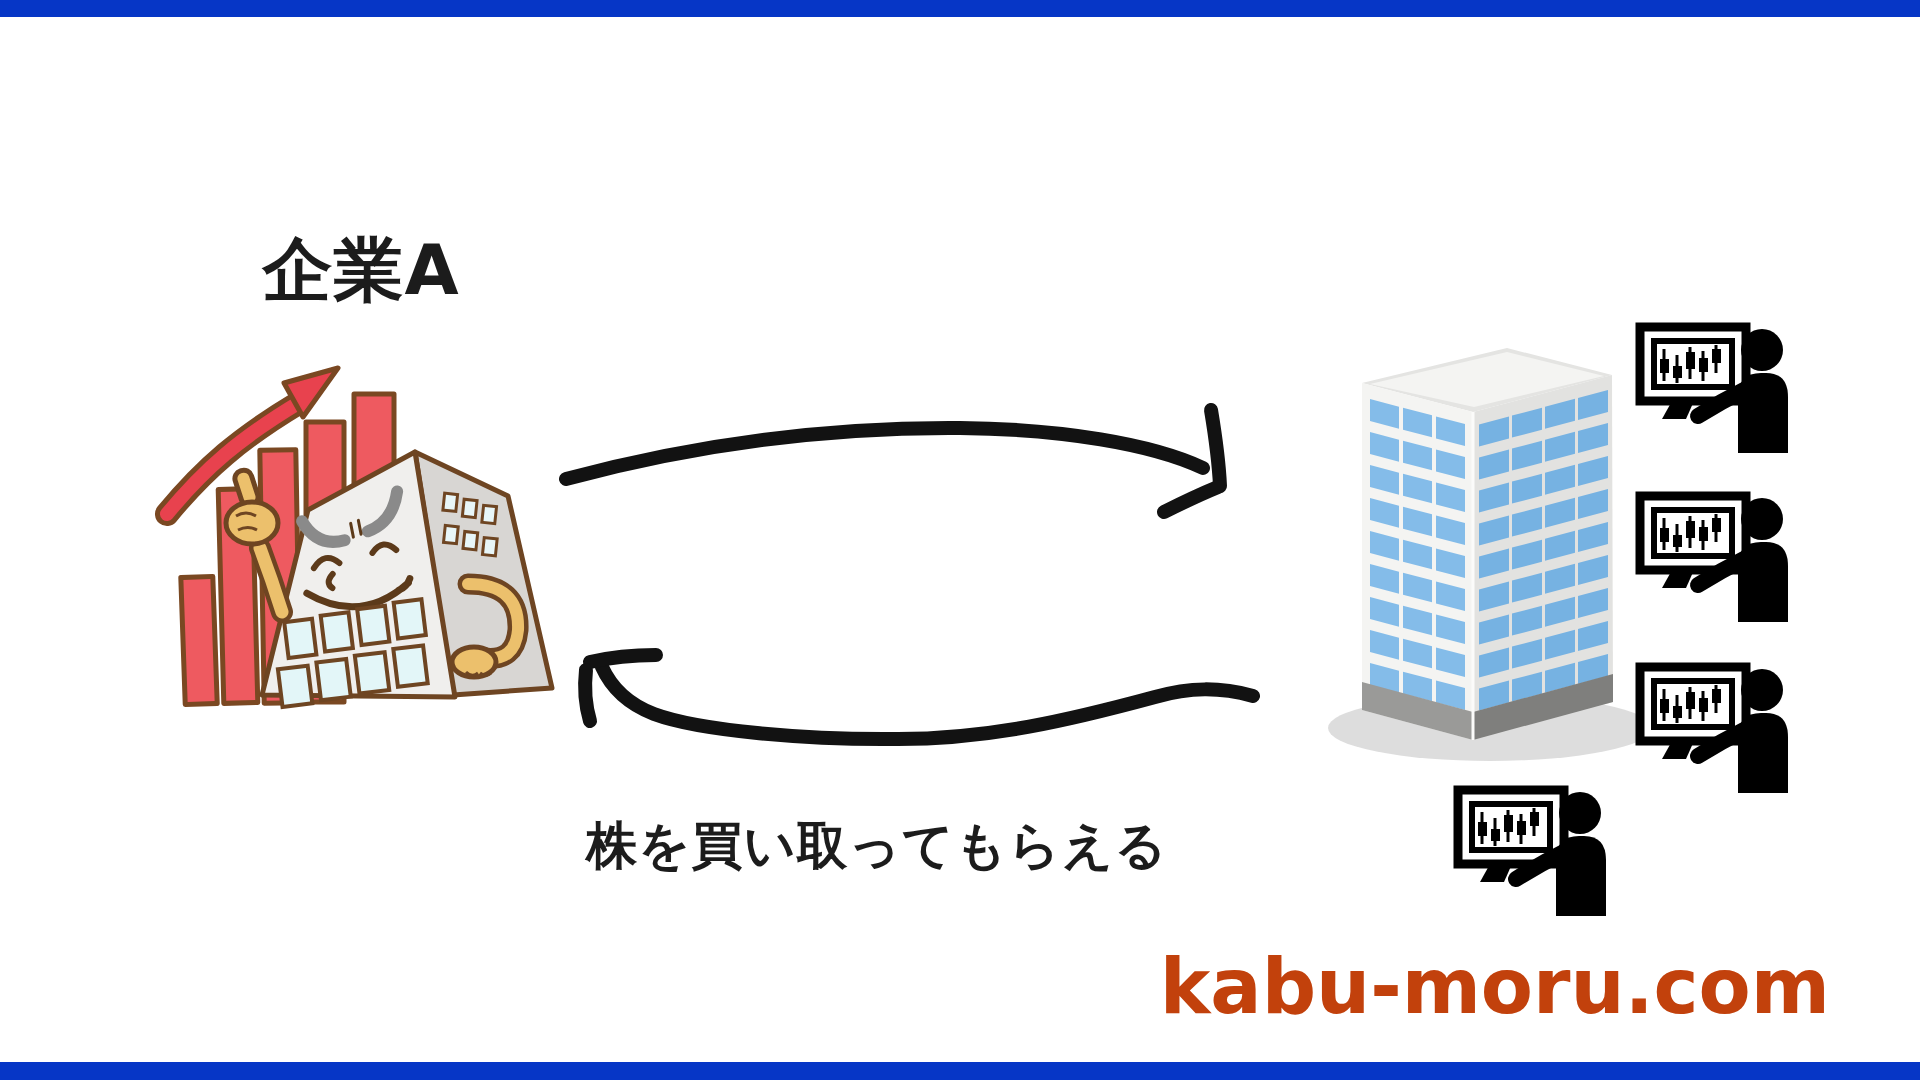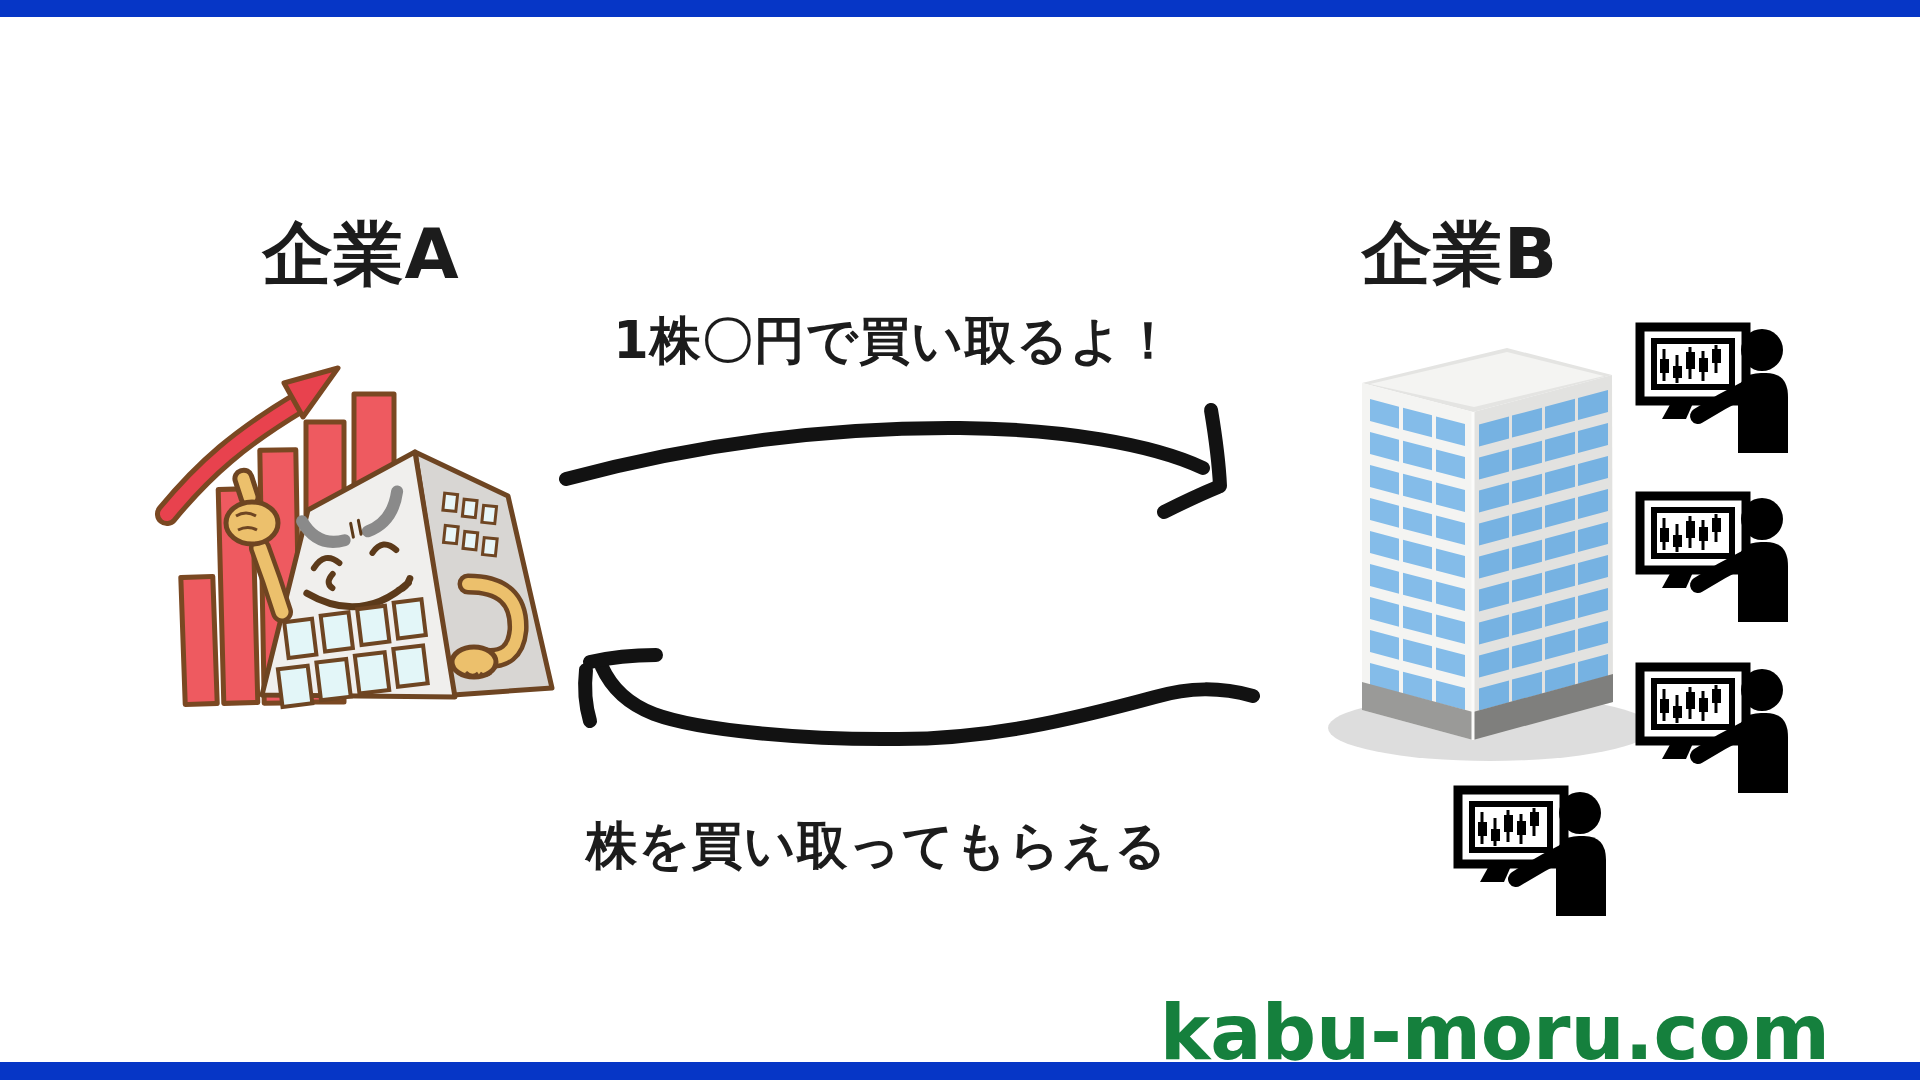--- a/index.html
+++ b/index.html
@@ -8,43 +8,41 @@
     overflow:hidden;font-family:"DejaVu Sans","Liberation Sans",sans-serif;
   }
   .accent-bar{position:absolute;left:0;width:1920px;background:#0636c6;}
   .accent-bar.top{top:0;height:17px;}
   .accent-bar.bottom{top:1062px;height:18px;}
   .jp-label{
     position:absolute;color:#1c1c1c;font-weight:900;text-align:center;
     line-height:1.05;white-space:nowrap;letter-spacing:1px;
   }
   .company-label{font-size:70px;width:370px;}
-  .company-a{left:176px;top:218px;text-align:center;}
+  .company-a{left:176px;top:234px;text-align:center;}
   .company-b{left:1275px;top:218px;}
   .flow-label{font-size:51px;width:800px;}
   .flow-top{left:494px;top:314px;}
   .flow-bottom{left:477px;top:819px;}
   .watermark{
-    position:absolute;right:90px;top:988px;color:#15803d;
+    position:absolute;right:90px;top:942px;color:#c2410c;
     font-weight:800;font-size:76px;letter-spacing:0px;white-space:nowrap;
   }
   svg.scene{position:absolute;left:0;top:0;width:1920px;height:1080px;}
 </style>
 </head>
 <body>
 
 <div class="canvas">
 
   <div class="accent-bar top"></div>
   <div class="accent-bar bottom"></div>
 
   <div class="jp-label company-label company-a">企業A</div>
-  <div class="jp-label company-label company-b">企業B</div>
-
-  <div class="jp-label flow-label flow-top">1株〇円で買い取るよ！</div>
+
   <div class="jp-label flow-label flow-bottom">株を買い取ってもらえる</div>
 
   <div class="watermark">kabu-moru.com</div>
 
   <svg class="scene" viewBox="0 0 1920 1080">
     <defs>
       <g id="trader">
         <rect x="0" y="4" width="106" height="74" fill="#ffffff" stroke="#000000" stroke-width="9"></rect>
         <rect x="14" y="18" width="78" height="46" fill="#ffffff" stroke="#000000" stroke-width="6"></rect>
         <g stroke="#000000" stroke-width="3">

